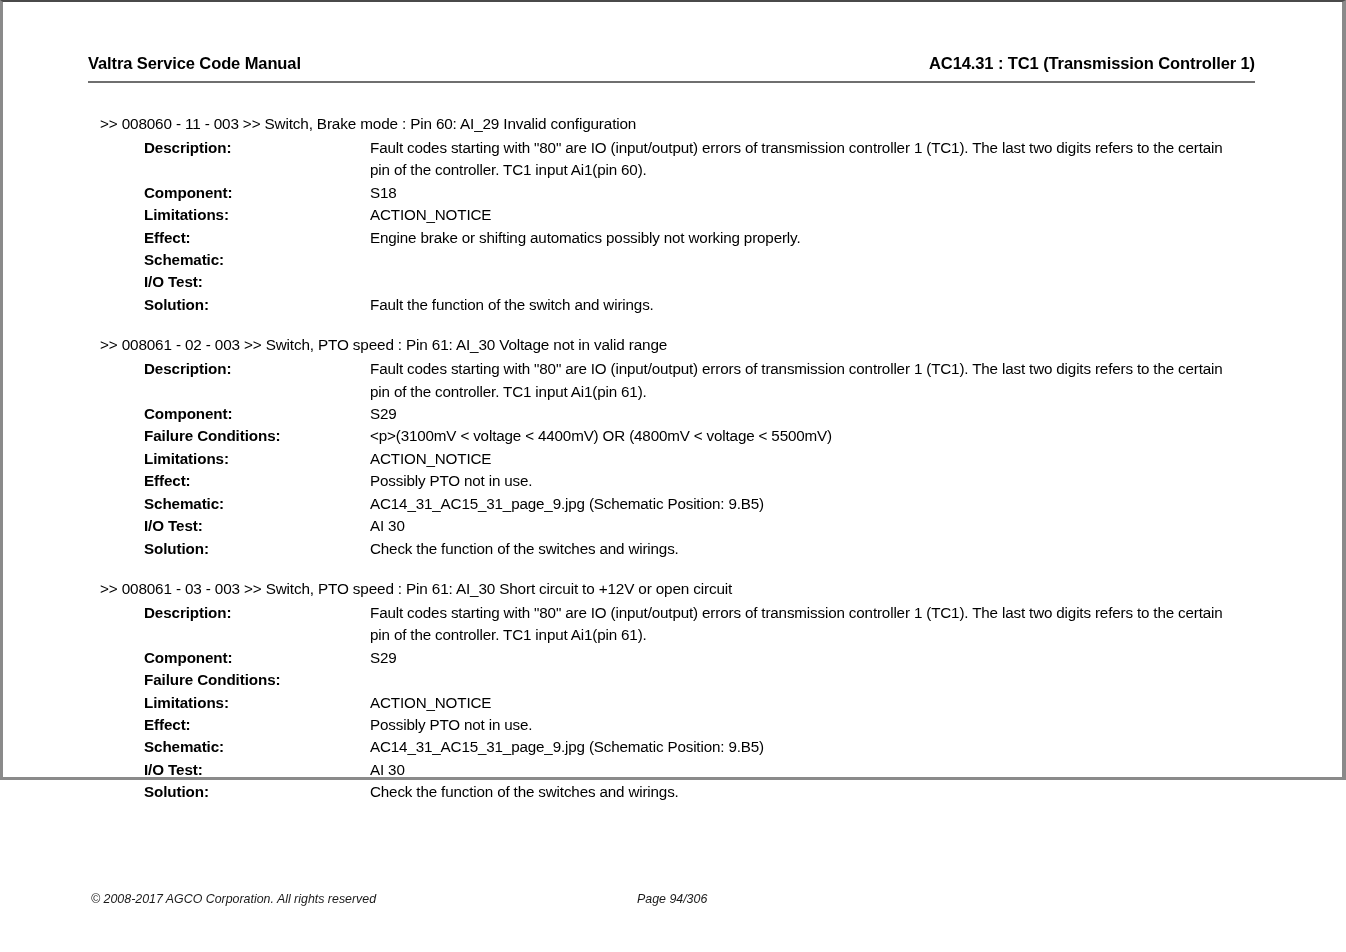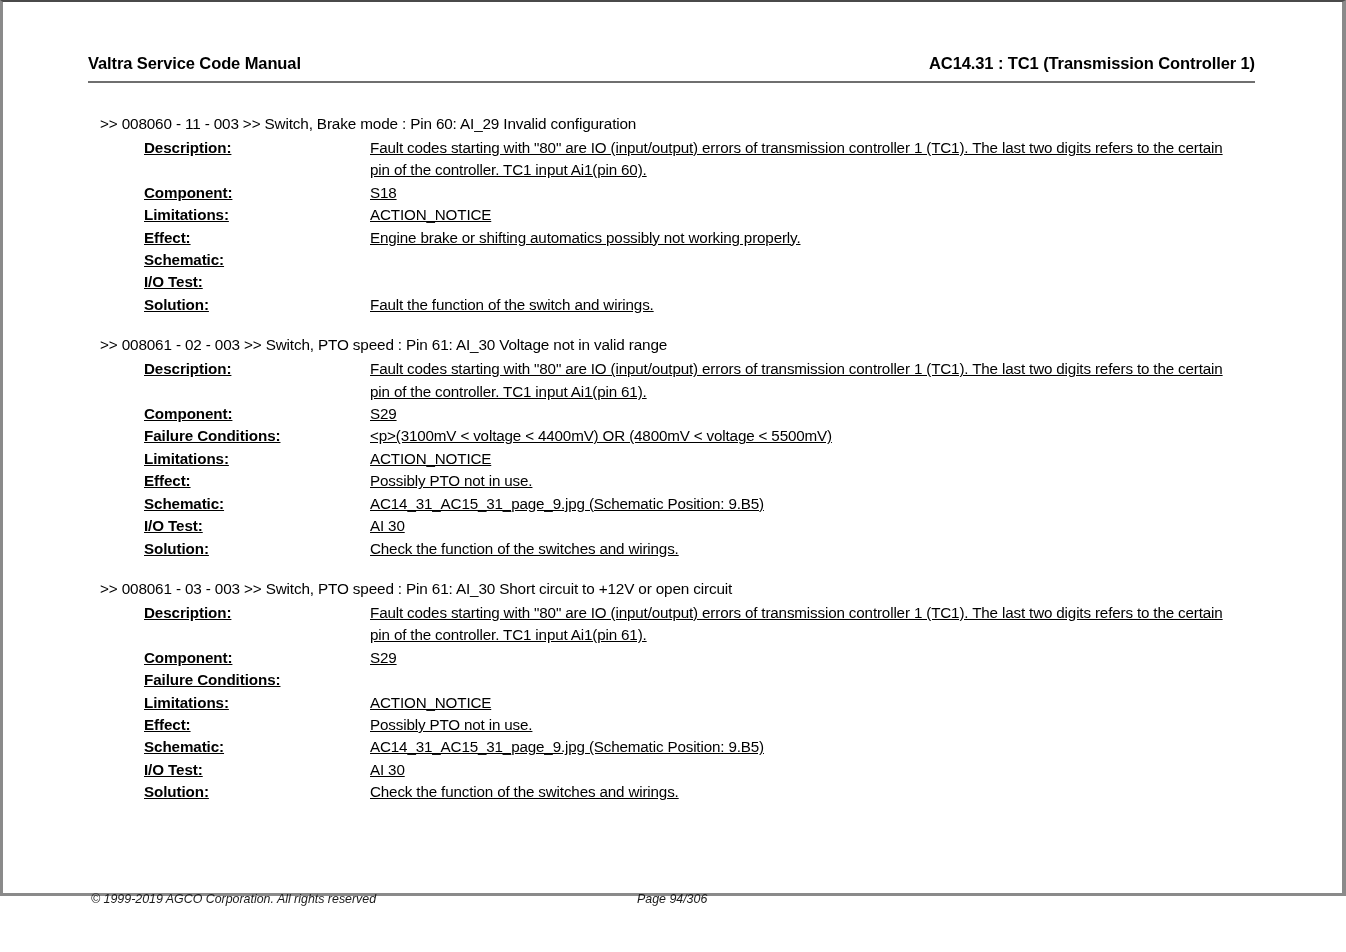--- a/index.html
+++ b/index.html
@@ -11,21 +11,21 @@
     width: 1346px;
     height: 952px;
     font-family: "Liberation Sans", sans-serif;
     color: #000000;
     overflow: hidden;
   }
   .page {
     position: relative;
     box-sizing: border-box;
     width: 1346px;
-    height: 896px;
+    height: 780px;
     background: #fca5a5;
     border-left: 3px solid #8a8a8a;
     border-right: 4px solid #8a8a8a;
     border-top: 2px solid #4a4a4a;
     border-bottom: 3px solid #8a8a8a;
   }
   .page-inner {
     position: absolute;
     left: 0; top: 0; right: 0; bottom: 0;
     background: #ffffff;
@@ -71,21 +71,20 @@
     line-height: 20px;
     white-space: nowrap;
   }
   .fields {
     margin-top: 3px;
   }
   .field-row {
     display: flex;
     align-items: flex-start;
     line-height: 22.4px;
-    text-decoration: underline;
   }
   .field-label {
     flex: 0 0 auto;
     box-sizing: border-box;
     width: 367px;
     padding-left: 141px;
     font-size: 15.2px;
     font-weight: bold;
     letter-spacing: -0.1px;
   }
@@ -235,18 +234,18 @@
             </div>
             <div class="field-row">
               <div class="field-label">Solution:</div>
               <div class="field-value">Check the function of the switches and wirings.</div>
             </div>
           </div>
         </div>
       </div>
 
     <div class="doc-footer">
-      <span class="footer-copyright">© 1999-2019 AGCO Corporation. All rights reserved</span>
+      <span class="footer-copyright">© 2008-2017 AGCO Corporation. All rights reserved</span>
       <span class="footer-page">Page 94/306</span>
     </div>
 
   </div>
 </div>
 
 </body></html>

